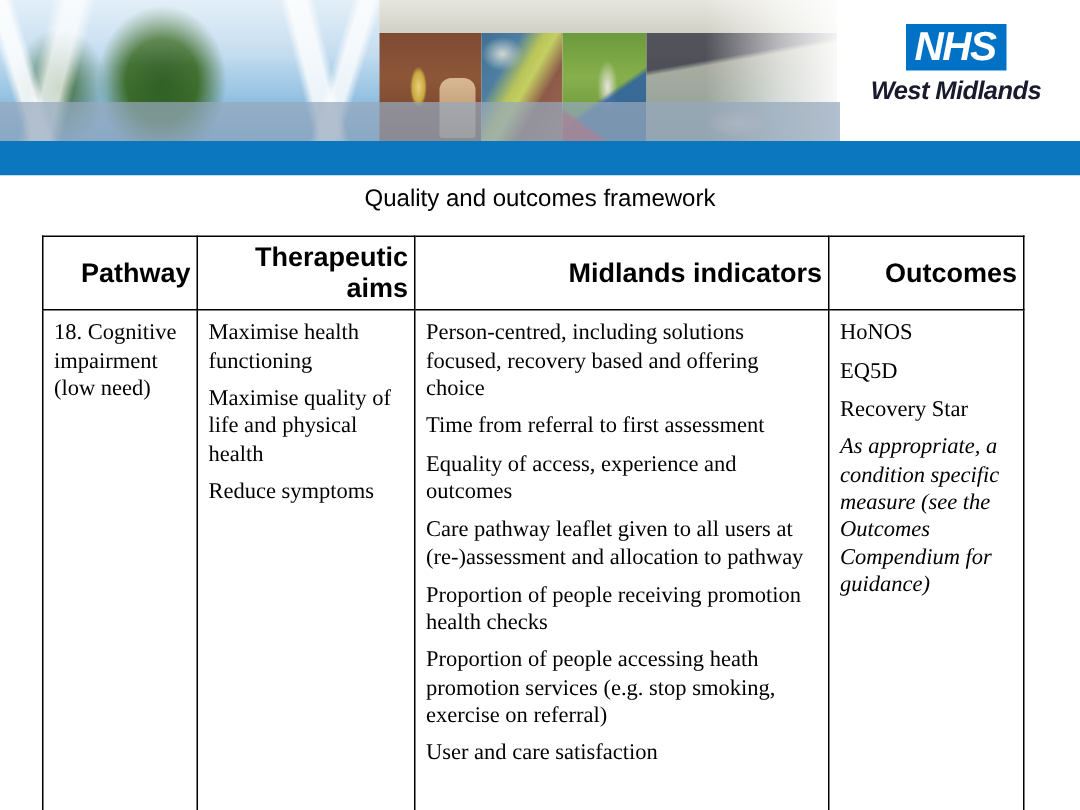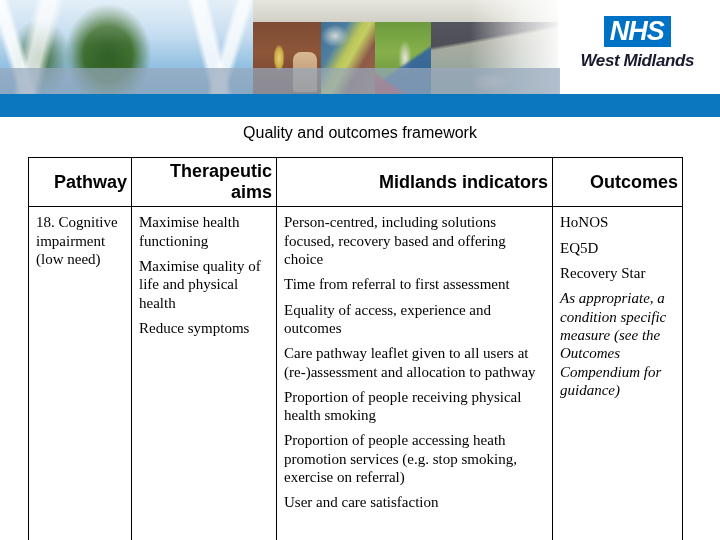--- a/index.html
+++ b/index.html
@@ -299,21 +299,21 @@
         <td>
           <p>Maximise health functioning</p>
           <p>Maximise quality of life and physical health</p>
           <p>Reduce symptoms</p>
         </td>
         <td>
           <p>Person-centred, including solutions focused, recovery based and offering choice</p>
           <p>Time from referral to first assessment</p>
           <p>Equality of access, experience and outcomes</p>
           <p>Care pathway leaflet given to all users at (re-)assessment and allocation to pathway</p>
-          <p>Proportion of people receiving physical health smoking</p>
+          <p>Proportion of people receiving promotion health checks</p>
           <p>Proportion of people accessing heath promotion services (e.g. stop smoking, exercise on referral)</p>
           <p>User and care satisfaction</p>
         </td>
         <td>
           <p>HoNOS</p>
           <p>EQ5D</p>
           <p>Recovery Star</p>
           <p class="italic-note">As appropriate, a condition specific measure (see the Outcomes Compendium for guidance)</p>
         </td>
       </tr>

